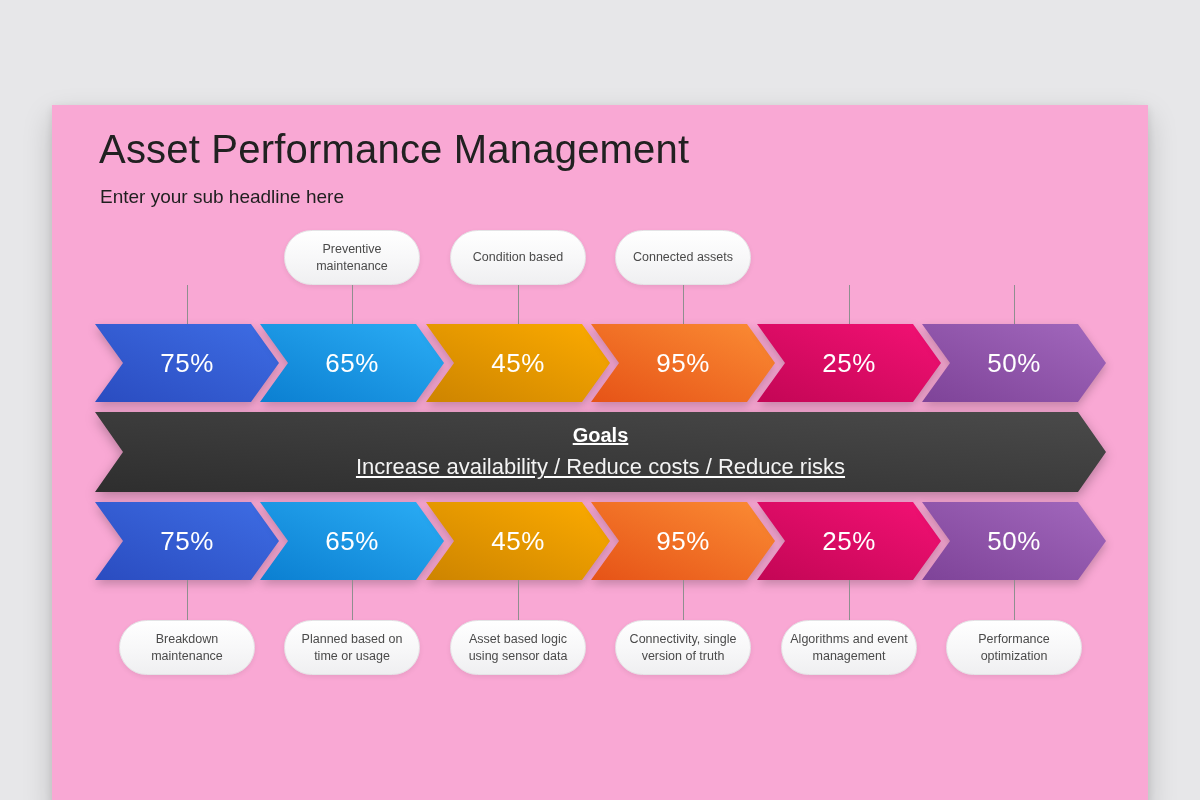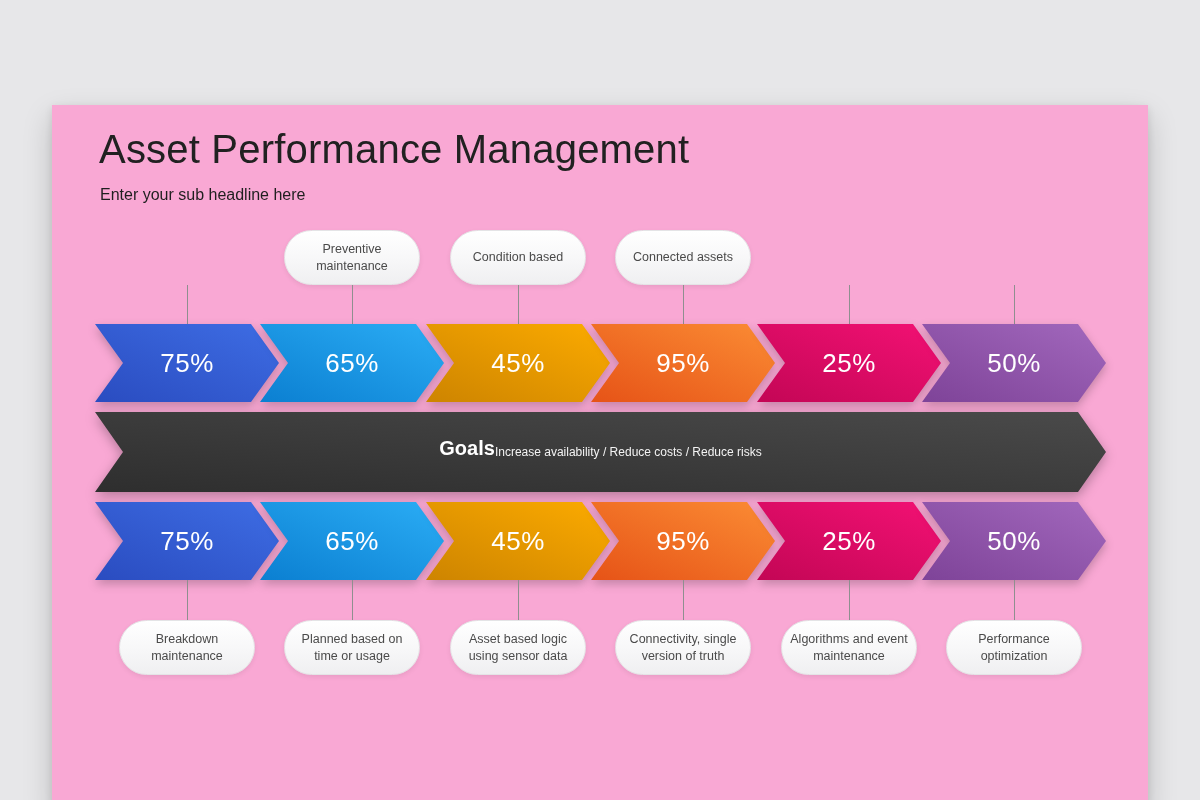--- a/index.html
+++ b/index.html
@@ -21,21 +21,21 @@
     position: absolute;
     left: 47px; top: 22px;
     font-size: 40px;
     font-weight: 400;
     color: #212121;
     letter-spacing: 0.2px;
   }
   .subtitle {
     position: absolute;
     left: 48px; top: 81px;
-    font-size: 16px;
+    font-size: 19px;
     color: #1f1f1f;
   }
 
   
   .pill {
     position: absolute;
     left: calc(var(--cx) - 68px);
     width: 136px; height: 55px;
     border-radius: 28px;
     background: linear-gradient(180deg, #ffffff 0%, #f7f7f8 55%, #efeff1 100%);
@@ -85,26 +85,27 @@
   
   .goals-wrap {
     position: absolute;
     left: 43px; top: 307px;
     width: 1011px; height: 80px;
     filter: drop-shadow(0 4px 6px rgba(0,0,0,0.28));
   }
   .goals {
     width: 100%; height: 100%;
     clip-path: polygon(0 0, calc(100% - 28px) 0, 100% 50%, calc(100% - 28px) 100%, 0 100%, 28px 50%);
-    display: flex; flex-direction: row; align-items: center; justify-content: center;
+    display: flex; flex-direction: column; align-items: center; justify-content: center;
     color: #ffffff;
     text-align: center;
+    text-decoration: underline;
   }
   .goals-title { font-size: 20px; font-weight: 700; margin-bottom: 7px; }
-  .goals-sub { font-size: 12px; font-weight: 400; color: #f3f3f3; }
+  .goals-sub { font-size: 22px; font-weight: 400; color: #f3f3f3; }
 </style>
 </head>
 <body>
 
 <div class="slide">
 
   <div class="title">Asset Performance Management</div>
   <div class="subtitle">Enter your sub headline here</div>
 
   <div class="pill pill-top" style="--cx:300px">
@@ -206,19 +207,19 @@
   <div class="pill pill-bottom" style="--cx:300px">
       <span>Planned based on time or usage</span>
     </div>
   <div class="pill pill-bottom" style="--cx:466px">
       <span>Asset based logic using sensor data</span>
     </div>
   <div class="pill pill-bottom" style="--cx:631px">
       <span>Connectivity, single version of truth</span>
     </div>
   <div class="pill pill-bottom" style="--cx:797px">
-      <span>Algorithms and event maintenance</span>
+      <span>Algorithms and event management</span>
     </div>
   <div class="pill pill-bottom" style="--cx:962px">
       <span>Performance optimization</span>
     </div>
 
 </div>
 
 </body></html>

